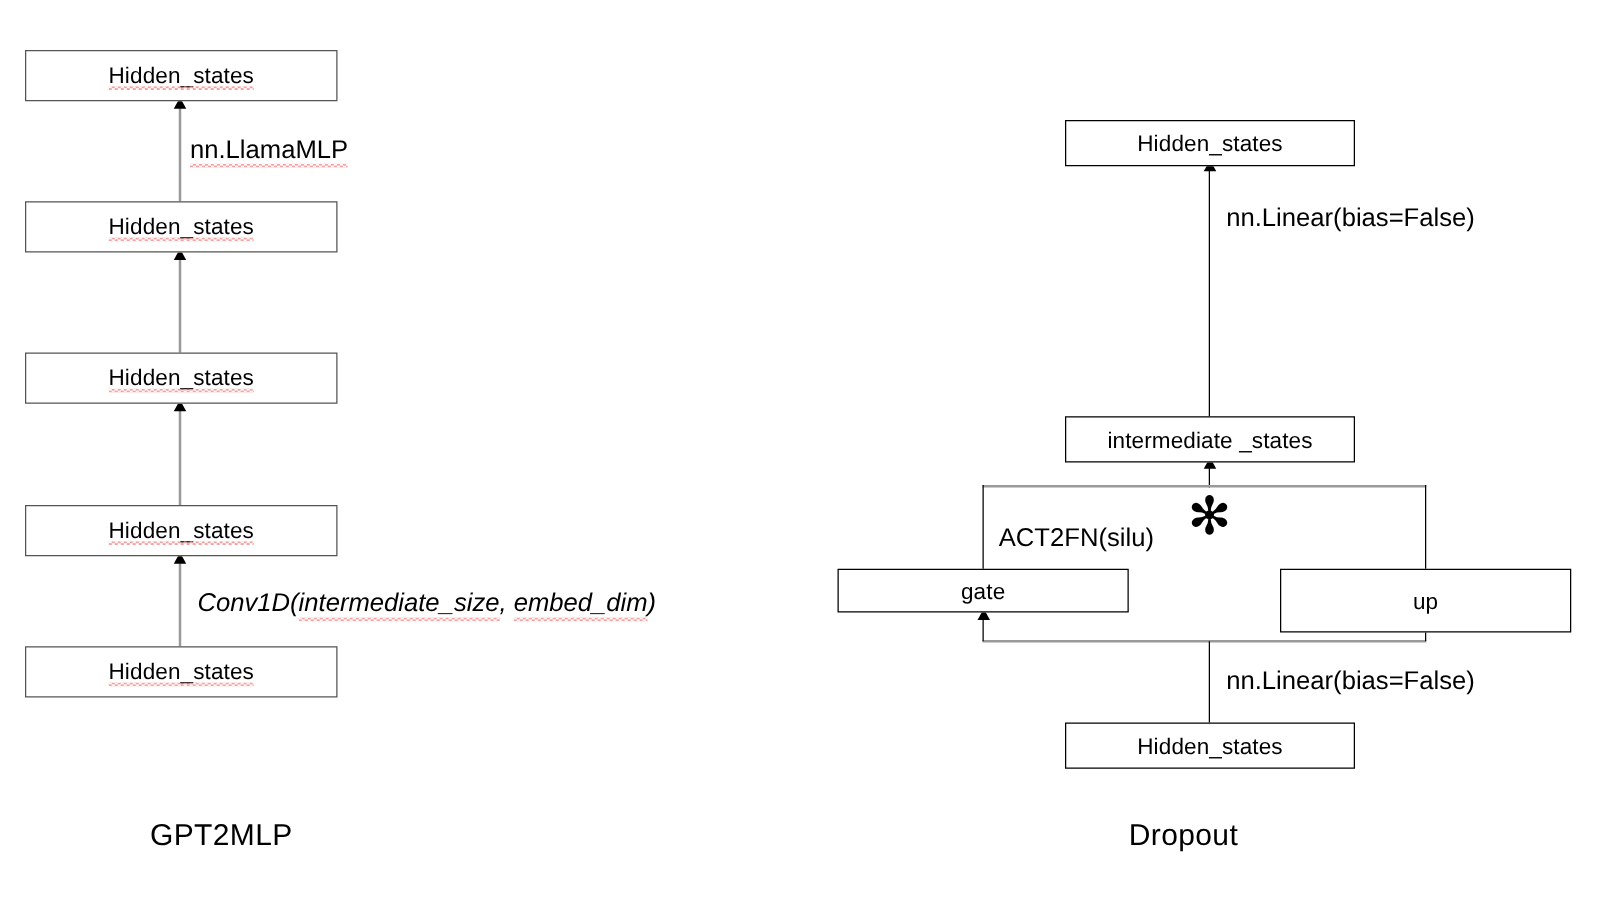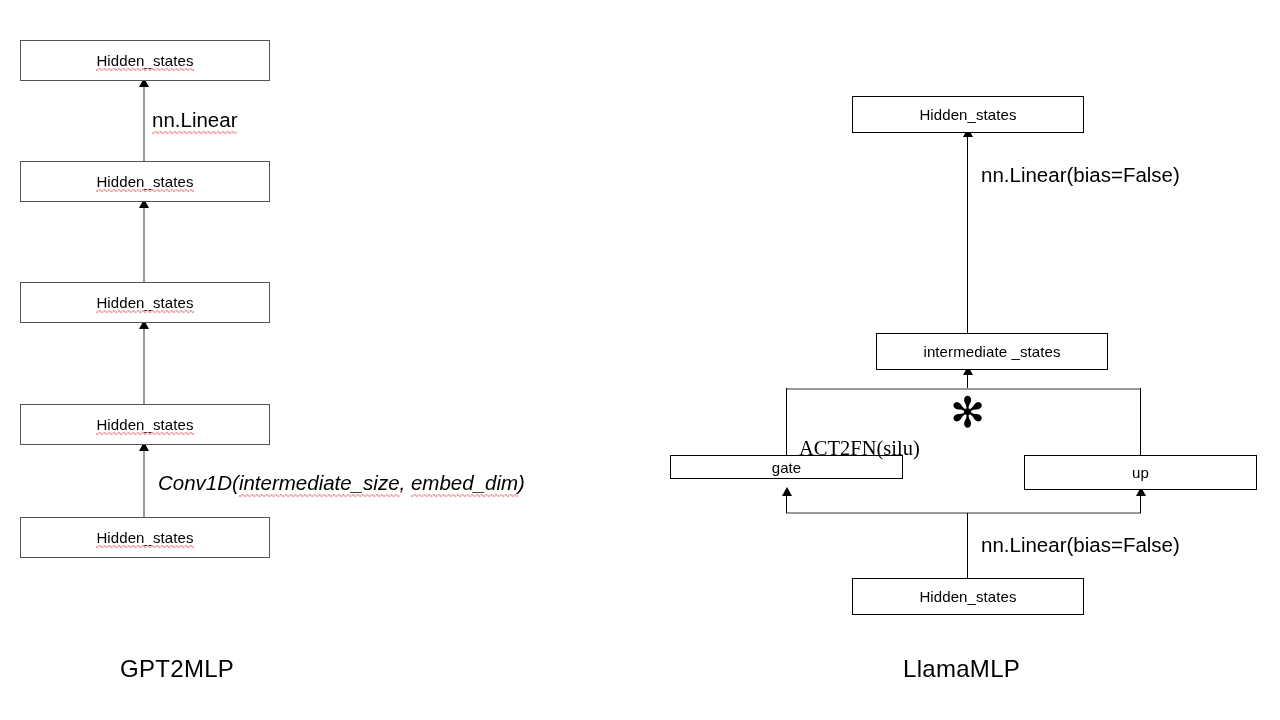--- a/index.html
+++ b/index.html
@@ -31,21 +31,21 @@
     justify-content: center;
     white-space: nowrap;
   }
   .node.gray-border {
     border: 1.6px solid #545454;
   }
   .node.black-border {
     border: 1.4px solid #000000;
   }
   .node .node-text {
-    font-size: 15px;
+    font-size: 18px;
     line-height: 1;
     letter-spacing: 0.1px;
   }
   
   .sq {
     position: relative;
     display: inline-block;
     padding-bottom: 1px;
   }
   .sq::after {
@@ -137,21 +137,21 @@
 
   <div class="node gray-border" style="left:20px; top:404px; width:250px; height:41px;">
     <span class="node-text"><span class="sq">Hidden_states</span></span>
   </div>
 
   <div class="node gray-border" style="left:20px; top:517px; width:250px; height:41px;">
     <span class="node-text"><span class="sq">Hidden_states</span></span>
   </div>
 
   <div class="edge-label" style="left:152px; top:110px;">
-    <span class="sq">nn.Linear</span>
+    <span class="sq">nn.LlamaMLP</span>
   </div>
 
 
 
   <div class="edge-label" style="left:158px; top:473px;font-style:italic;">
     <span>Conv1D(<span class="sq">intermediate_size</span>, <span class="sq">embed_dim</span>)</span>
     
   </div>
 
   <div class="caption" style="left:120px; top:655px;">GPT2MLP</div>
@@ -171,45 +171,45 @@
   <div class="arrow-up" style="left:782px; top:487px;"></div>
   <div class="vline black" style="left:1140px; top:492px; width:1.4px; height:21px;"></div>
   <div class="arrow-up" style="left:1136px; top:487px;"></div>
 
   <div class="vline black" style="left:967px; top:513px; width:1.4px; height:66px;"></div>
 
   <div class="node black-border" style="left:852px; top:96px; width:232px; height:37px;">
     <span class="node-text">Hidden_states</span>
   </div>
 
-  <div class="node black-border" style="left:852px; top:333px; width:232px; height:37px;margin-left:24px;">
+  <div class="node black-border" style="left:852px; top:333px; width:232px; height:37px;">
     <span class="node-text">intermediate _states</span>
   </div>
 
-  <div class="node black-border" style="left:670px; top:455px; width:233px; height:24px;">
+  <div class="node black-border" style="left:670px; top:455px; width:233px; height:35px;">
     <span class="node-text">gate</span>
   </div>
 
-  <div class="node black-border" style="left:1024px; top:455px; width:233px; height:35px;">
+  <div class="node black-border" style="left:1024px; top:455px; width:233px; height:51px;">
     <span class="node-text">up</span>
   </div>
 
   <div class="node black-border" style="left:852px; top:578px; width:232px; height:37px;">
     <span class="node-text">Hidden_states</span>
   </div>
 
   <div class="asterisk" style="left:950px; top:392px;">✻</div>
 
   <div class="edge-label" style="left:981px; top:165px;">
     <span>nn.Linear(bias=False)</span>
   </div>
 
-  <div class="edge-label" style="left:799px; top:438px;font-family:Liberation Serif, serif;">
+  <div class="edge-label" style="left:799px; top:421px;">
     <span>ACT2FN(silu)</span>
   </div>
 
   <div class="edge-label" style="left:981px; top:535px;">
     <span>nn.Linear(bias=False)</span>
   </div>
 
-  <div class="caption" style="left:903px; top:655px;">LlamaMLP</div>
+  <div class="caption" style="left:903px; top:655px;">Dropout</div>
 
 </div>
 
 </body></html>

